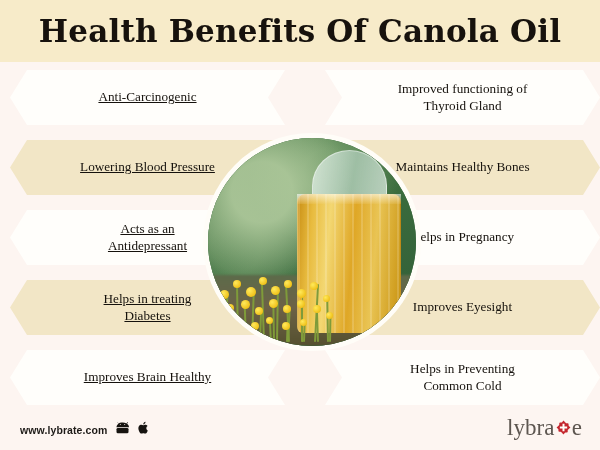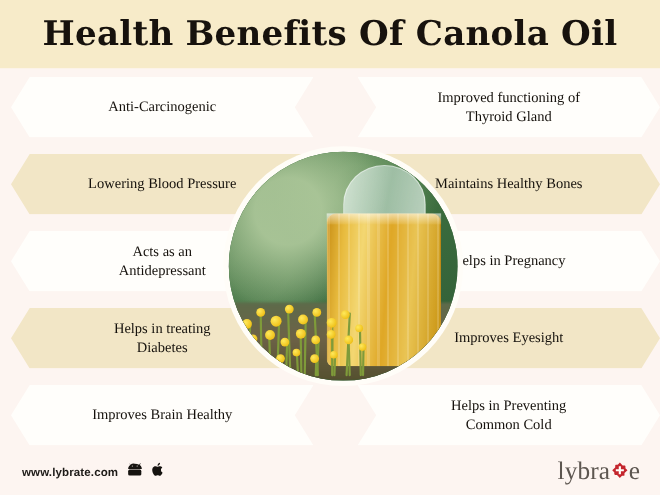--- a/index.html
+++ b/index.html
@@ -91,20 +91,21 @@
     display:flex; align-items:center; justify-content:center;
     text-align:center; line-height:1.25;
     font-size:13.2px; color:#15110c;
     padding:0 26px;
   }
   .badge.white { background:#fffefb; }
   .badge.beige { background:#f2e6c6; }
   .badge.left {
     left:10px; width:275px;
     clip-path:polygon(0 50%, 17px 0, 100% 0, calc(100% - 17px) 50%, 100% 100%, 17px 100%);
+    text-decoration:underline;
   }
   .badge.right {
     left:325px; width:275px;
     clip-path:polygon(0 0, calc(100% - 17px) 0, 100% 50%, calc(100% - 17px) 100%, 0 100%, 17px 50%);
   }
   .r0 { top:70px; }  .r1 { top:140px; }  .r2 { top:210px; }
   .r3 { top:280px; } .r4 { top:350px; }
 
   
   .footer {

